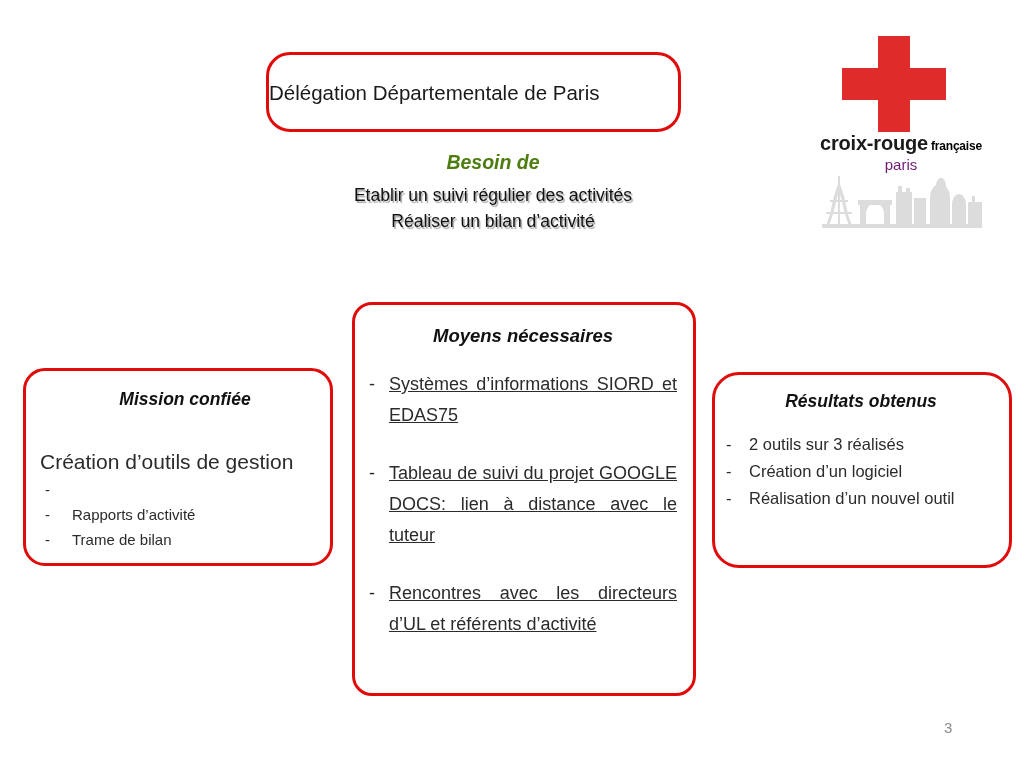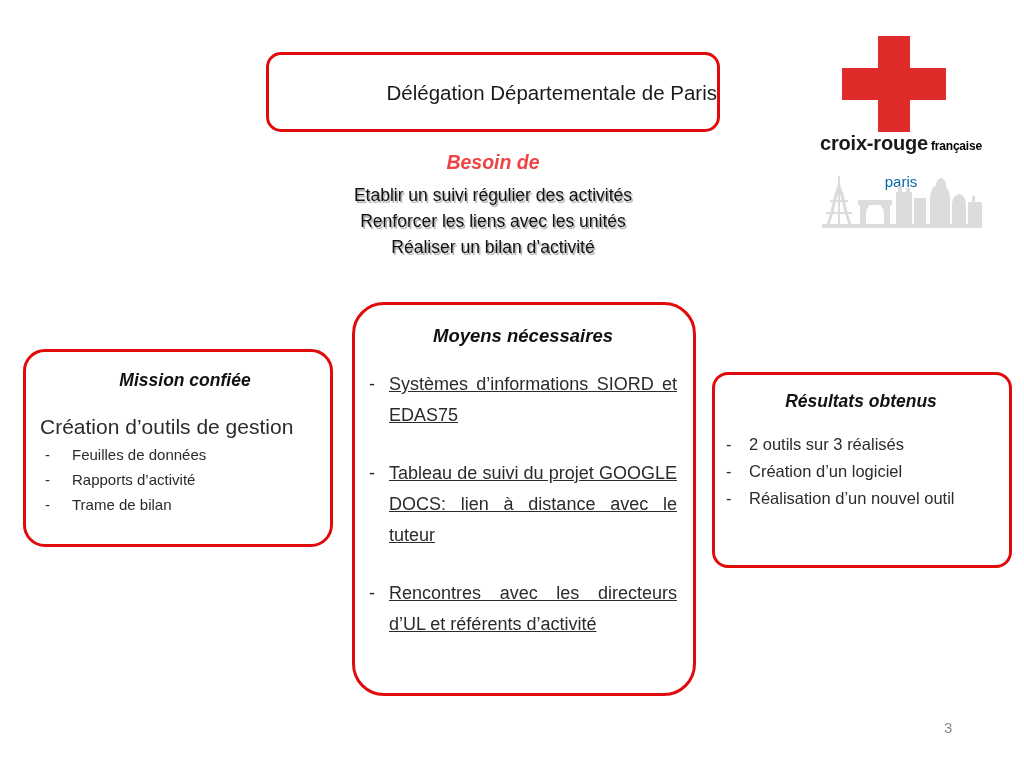--- a/index.html
+++ b/index.html
@@ -28,26 +28,26 @@
     border: 3px solid #E00B0B;
     border-radius: 22px;
     background: #ffffff;
     box-sizing: border-box;
   }
 
   
   #title-box {
     left: 266px;
     top: 52px;
-    width: 454px;
+    width: 415px;
     height: 80px;
-    border-radius: 15px;
+    border-radius: 24px;
     display: flex;
     flex-direction: column;
-    align-items: flex-end;
+    align-items: flex-start;
     justify-content: center;
   }
   #title-box .line {
     font-size: 20.5px;
     line-height: 31px;
     color: #1a1a1a;
     white-space: nowrap;
   }
 
   
@@ -56,40 +56,40 @@
     left: 262px;
     top: 148px;
     width: 462px;
     text-align: center;
   }
   #besoin-title {
     font-size: 19.5px;
     font-weight: bold;
     font-style: italic;
     line-height: 28px;
-    color: #ef4444;
+    color: #4d7c0f;
   }
   #besoin-list {
     margin-top: 6px;
   }
   #besoin-list .bline {
     font-size: 17.5px;
     font-weight: normal;
     line-height: 26px;
     color: #111111;
     text-shadow: 1.5px 1.5px 1px rgba(150,150,150,0.85);
   }
 
   
   #moyens-box {
     left: 352px;
     top: 302px;
     width: 344px;
     height: 394px;
-    border-radius: 32px;
+    border-radius: 20px;
     padding: 10px 16px 0 14px;
   }
   #moyens-title {
     font-size: 18.5px;
     font-weight: bold;
     font-style: italic;
     text-align: center;
     line-height: 30px;
     color: #111111;
     margin-top: 6px;
@@ -116,40 +116,40 @@
     color: #2b2b2b;
     text-align: justify;
     text-align-last: left;
     hyphens: none;
     text-decoration: underline;
   }
 
   
   #mission-box {
     left: 23px;
-    top: 349px;
+    top: 368px;
     width: 310px;
     height: 198px;
     border-radius: 22px;
     padding: 8px 0 0 14px;
   }
   #mission-title {
     font-size: 17.5px;
     font-weight: bold;
     font-style: italic;
     text-align: center;
     line-height: 28px;
     color: #111111;
     margin-top: 6px;
   }
   #mission-lead {
     font-size: 21px;
     line-height: 30px;
     color: #2b2b2b;
-    margin-top: 18px;
+    margin-top: 34px;
     white-space: nowrap;
   }
   .mission-item {
     display: flex;
     align-items: baseline;
     font-size: 15px;
     line-height: 25px;
     color: #2b2b2b;
   }
   .mission-item .dash {
@@ -158,21 +158,21 @@
     padding-left: 5px;
     box-sizing: border-box;
   }
 
   
   #resultats-box {
     left: 712px;
     top: 372px;
     width: 300px;
     height: 196px;
-    border-radius: 16px;
+    border-radius: 27px;
     padding: 8px 10px 0 8px;
   }
   #resultats-title {
     font-size: 17.5px;
     font-weight: bold;
     font-style: italic;
     text-align: center;
     line-height: 28px;
     color: #111111;
     margin-top: 4px;
@@ -233,23 +233,23 @@
   }
   #logo-wordmark .w2 {
     font-size: 12px;
     font-weight: bold;
     color: #000000;
     letter-spacing: -0.2px;
   }
   #logo-wordmark .w3 {
     font-size: 15px;
     font-weight: normal;
-    color: #0369a1;
+    color: #701a75;
     display: block;
-    margin-top: 18px;
+    margin-top: 1px;
   }
   #logo-skyline {
     position: absolute;
     left: 0;
     top: 140px;
     width: 166px;
     height: 56px;
   }
 
   
@@ -267,21 +267,20 @@
 <div class="slide">
 
   <div class="redbox" id="title-box">
     <div class="line">Délégation Départementale de Paris</div>
   </div>
 
   <div id="besoin-block">
     <div id="besoin-title">Besoin de</div>
     <div id="besoin-list">
       <div class="bline">Etablir un suivi régulier des activités</div>
-      <div class="bline">Renforcer les liens avec les unités</div>
       <div class="bline">Réaliser un bilan d’activité</div>
     </div>
   </div>
 
   <div class="redbox" id="moyens-box">
     <div id="moyens-title">Moyens nécessaires</div>
     <div id="moyens-list">
       <div class="mitem">
         <span class="dash">-</span>
         <span class="mtext">Systèmes d’informations SIORD et EDAS75</span>
@@ -296,21 +295,20 @@
       </div>
     </div>
   </div>
 
   <div class="redbox" id="mission-box">
     <div id="mission-title">Mission confiée</div>
     <div id="mission-lead">Création d’outils de gestion</div>
     <div>
       <div class="mission-item">
         <span class="dash">-</span>
-        <span>Feuilles de données</span>
       </div>
       <div class="mission-item">
         <span class="dash">-</span>
         <span>Rapports d’activité</span>
       </div>
       <div class="mission-item">
         <span class="dash">-</span>
         <span>Trame de bilan</span>
       </div>
     </div>

